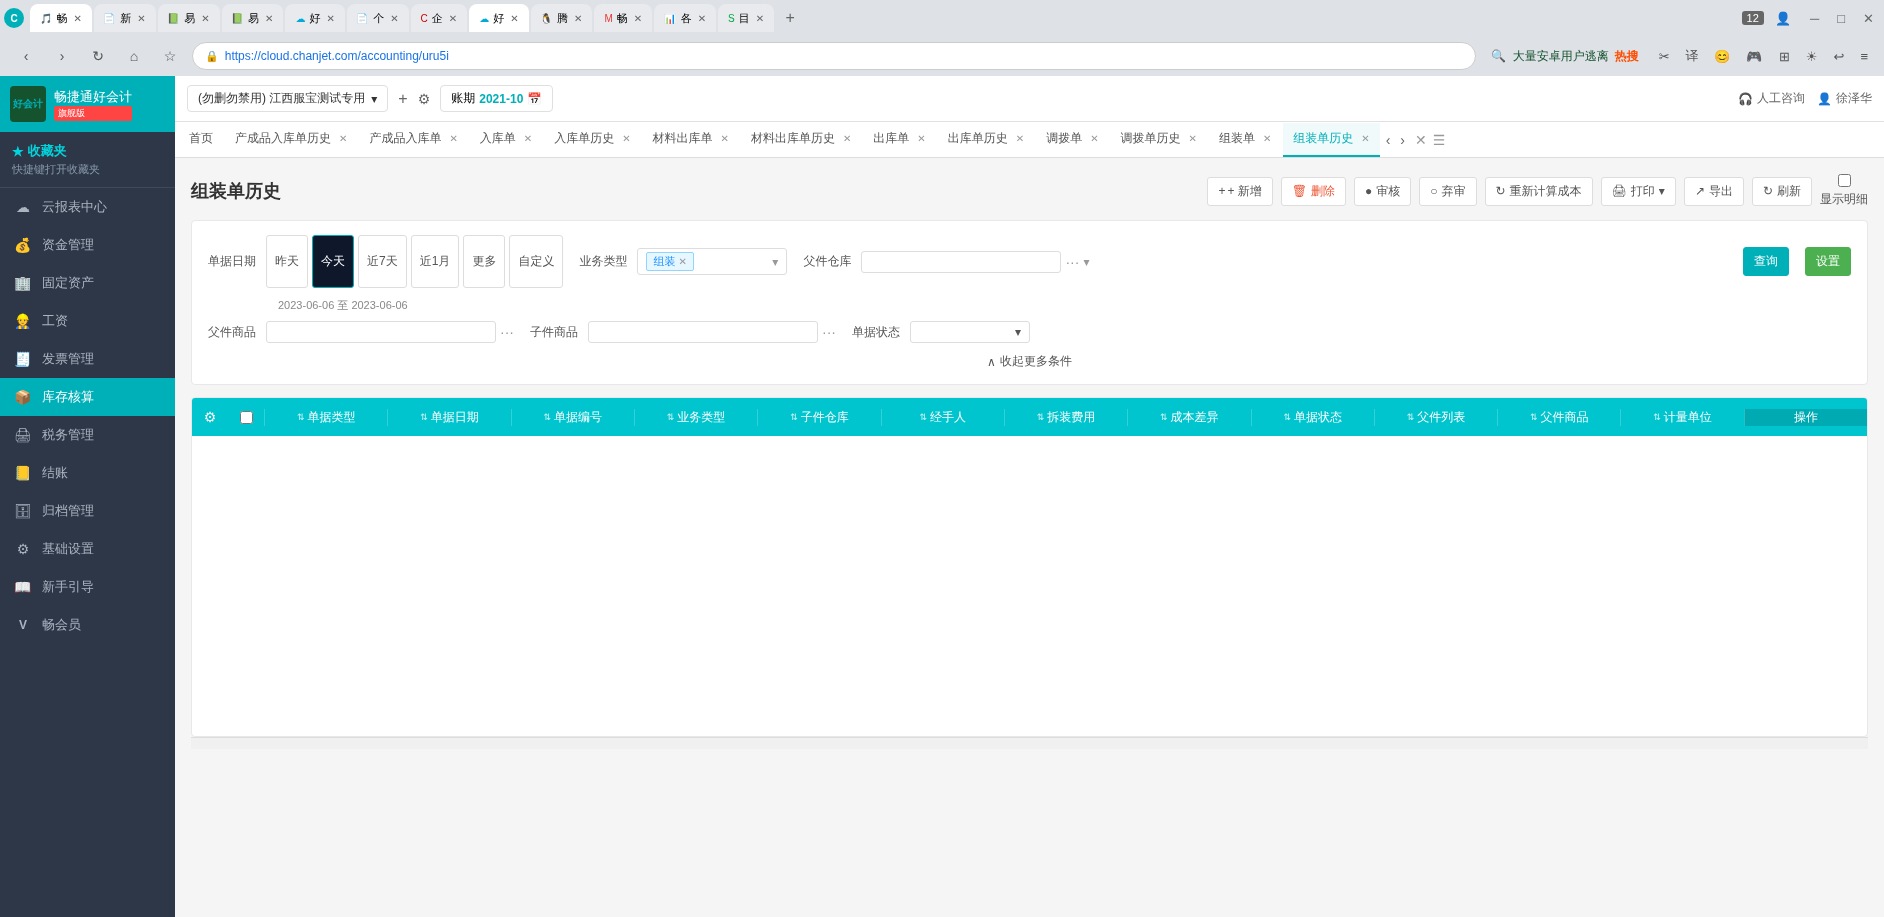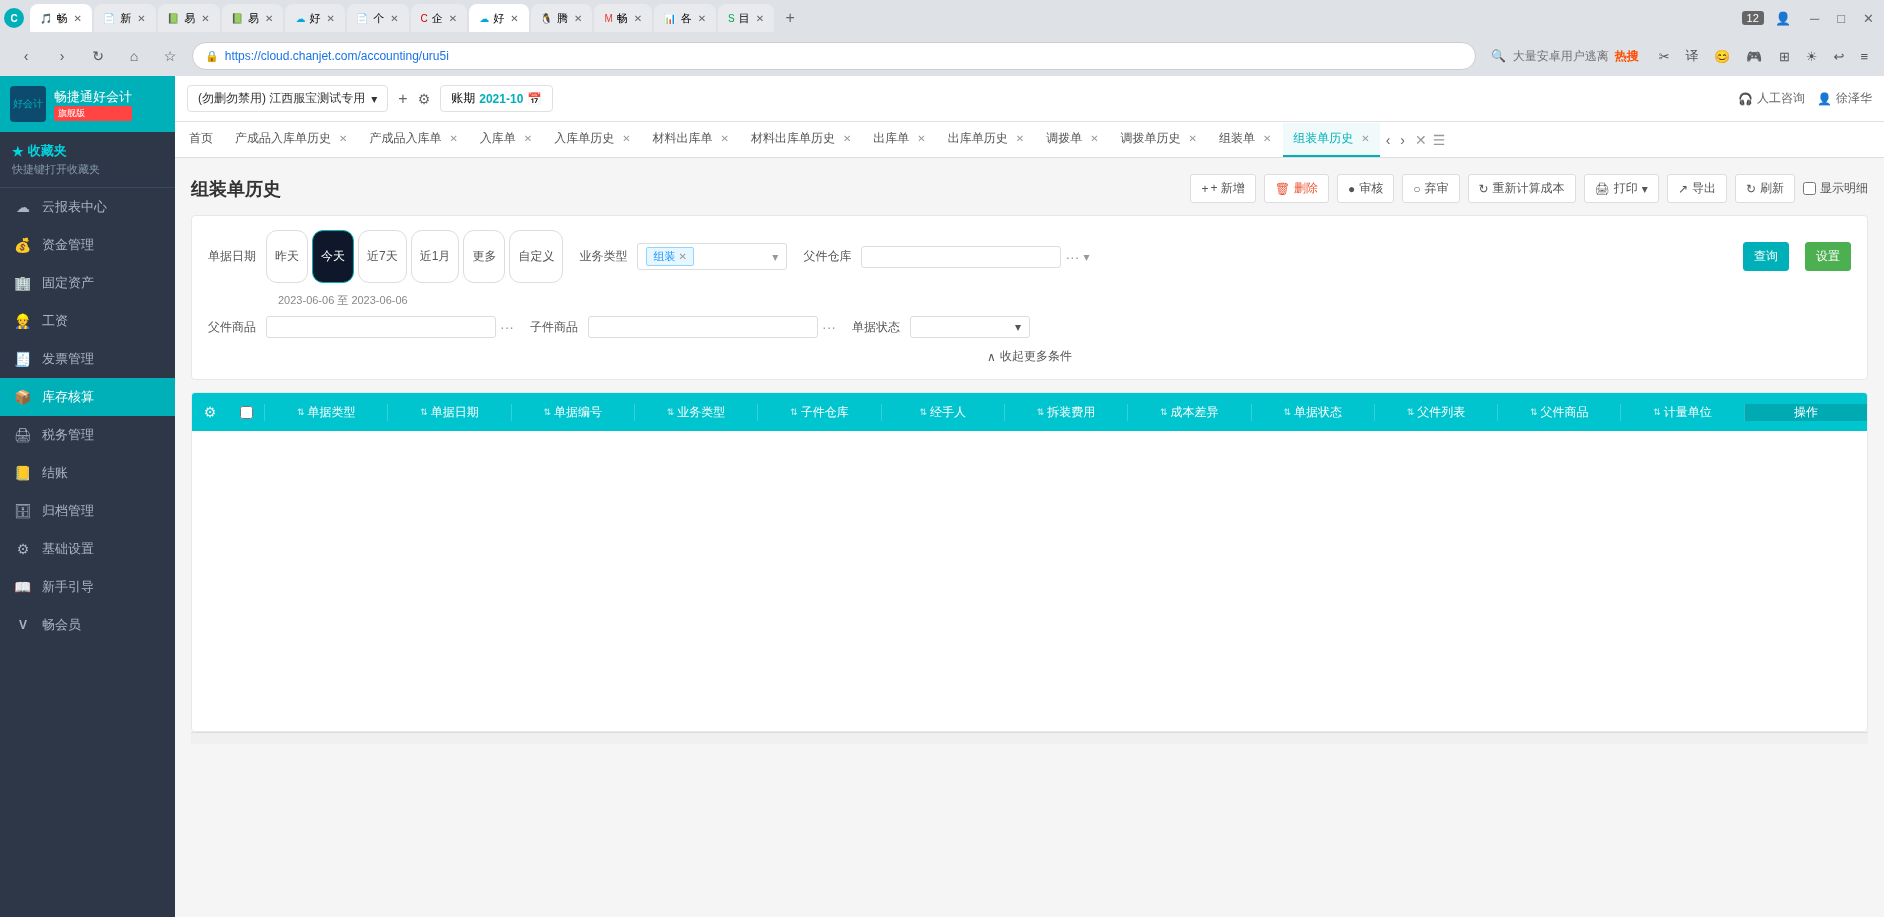--- a/index.html
+++ b/index.html
@@ -23,21 +23,21 @@
     .hot-search { color: #ff4d00; font-weight: bold; font-size: 12px; }
     .toolbar-icons { display: flex; align-items: center; gap: 8px; margin-left: 8px; }
     .toolbar-icon { font-size: 13px; color: #555; cursor: pointer; padding: 2px 4px; }
 
     
     .app-container { display: flex; width: 1884px; height: 841px; background: #f5f5f5; }
 
     
     .sidebar { width: 175px; background: #2d3748; height: 100%; display: flex; flex-direction: column; flex-shrink: 0; }
     .sidebar-logo { background: #00b0b9; padding: 10px; display: flex; align-items: center; gap: 8px; cursor: pointer; }
-    .logo-icon { width: 36px; height: 36px; background: #0c4a6e; border-radius: 4px; display: flex; align-items: center; justify-content: center; font-size: 10px; font-weight: normal; color: #00b0b9; }
+    .logo-icon { width: 36px; height: 36px; background: #14532d; border-radius: 4px; display: flex; align-items: center; justify-content: center; font-size: 10px; font-weight: bold; color: #00b0b9; }
     .logo-text { color: #fff; font-size: 13px; font-weight: normal; }
     .logo-badge { background: #ff4444; color: #fff; font-size: 9px; padding: 1px 4px; border-radius: 2px; }
     .favorites-section { padding: 10px 12px; border-bottom: 1px solid #3d4a5c; }
     .favorites-title { color: #00d4dd; font-size: 13px; font-weight: bold; display: flex; align-items: center; gap: 4px; }
     .favorites-subtitle { color: #8899aa; font-size: 11px; margin-top: 2px; cursor: pointer; }
     .sidebar-menu { flex: 1; overflow-y: auto; }
     .menu-item { display: flex; align-items: center; gap: 10px; padding: 10px 14px; color: #aab4c0; cursor: pointer; font-size: 13px; }
     .menu-item.active { background: #00b0b9; color: #fff; }
     .menu-icon { width: 18px; height: 18px; display: flex; align-items: center; justify-content: center; font-size: 14px; }
 
@@ -61,29 +61,29 @@
     
     .page-body { flex: 1; overflow: auto; padding: 16px; background: #f5f5f5; }
 
     
     .page-title-bar { display: flex; align-items: center; justify-content: space-between; margin-bottom: 12px; }
     .page-title { font-size: 18px; font-weight: bold; color: #333; }
     .page-actions { display: flex; align-items: center; gap: 8px; }
     .action-btn { display: flex; align-items: center; gap: 4px; padding: 5px 10px; border: 1px solid #ddd; border-radius: 3px; cursor: pointer; font-size: 12px; color: #555; background: #fff; }
     .action-btn.primary { background: #00b0b9; color: #fff; border-color: #00b0b9; }
     .action-btn.danger { color: #e53; }
-    .display-detail-cb { display: flex; align-items: center; gap: 4px; font-size: 12px; color: #555; }
+    .display-detail-cb { display: flex; align-items: center; gap: 4px; font-size: 12px; color: #555; flex-direction: column; }
 
     
     .filter-section { background: #fff; border: 1px solid #e8e8e8; border-radius: 4px; padding: 14px 16px; margin-bottom: 12px; }
     .filter-row { display: flex; align-items: center; gap: 16px; margin-bottom: 10px; flex-wrap: wrap; }
     .filter-item { display: flex; align-items: center; gap: 8px; font-size: 12px; color: #555; }
     .filter-label { white-space: nowrap; min-width: 50px; }
     .date-filter-buttons { display: flex; gap: 4px; }
-    .date-btn { padding: 17px 8px; border: 1px solid #ddd; border-radius: 11px; cursor: pointer; font-size: 12px; color: #555; background: #fff; text-align: right; }
+    .date-btn { padding: 17px 8px; border: 1px solid #ddd; border-radius: 3px; cursor: pointer; font-size: 12px; color: #555; background: #fff; text-align: right; }
     .date-btn.active { background: #0f172a; color: #fff; border-color: #00b0b9; }
     .tag-input { display: flex; align-items: center; gap: 4px; border: 1px solid #ddd; border-radius: 3px; padding: 3px 8px; min-width: 150px; background: #fff; }
     .tag { display: flex; align-items: center; gap: 3px; background: #e6f7ff; border: 1px solid #91d5ff; border-radius: 2px; padding: 1px 6px; font-size: 11px; color: #1890ff; }
     .tag-remove { cursor: pointer; color: #999; font-size: 10px; }
     .filter-input { border: 1px solid #ddd; border-radius: 3px; padding: 3px 8px; font-size: 12px; min-width: 180px; outline: none; }
     .ellipsis-btn { color: #999; cursor: pointer; font-size: 14px; }
     .collapse-btn { display: flex; align-items: center; gap: 4px; color: #555; font-size: 12px; cursor: pointer; justify-content: center; margin-top: 6px; }
 
     
     .table-container { background: #fff; border: 1px solid #e8e8e8; border-radius: 4px; overflow: hidden; }
@@ -189,21 +189,21 @@
     <div class="nav-btn">›</div>
     <div class="nav-btn">↻</div>
     <div class="nav-btn">⌂</div>
     <div class="nav-btn">☆</div>
     <div class="url-bar">
       <span style="color:#666;font-size:11px;">🔒</span>
       <span class="url-text">https://cloud.chanjet.com/accounting/uru5i</span>
     </div>
     <div class="search-area">
       <span>🔍</span>
-      <span style="font-size:12px;color:#737373;text-align:right;">大量安卓用户逃离</span>
+      <span style="font-size:12px;color:#14532d;text-align:right;">大量安卓用户逃离</span>
       <span class="hot-search">热搜</span>
     </div>
     <div class="toolbar-icons">
       <span class="toolbar-icon">✂</span>
       <span class="toolbar-icon">译</span>
       <span class="toolbar-icon">😊</span>
       <span class="toolbar-icon">🎮</span>
       <span class="toolbar-icon">⊞</span>
       <span class="toolbar-icon">☀</span>
       <span class="toolbar-icon">↩</span>

